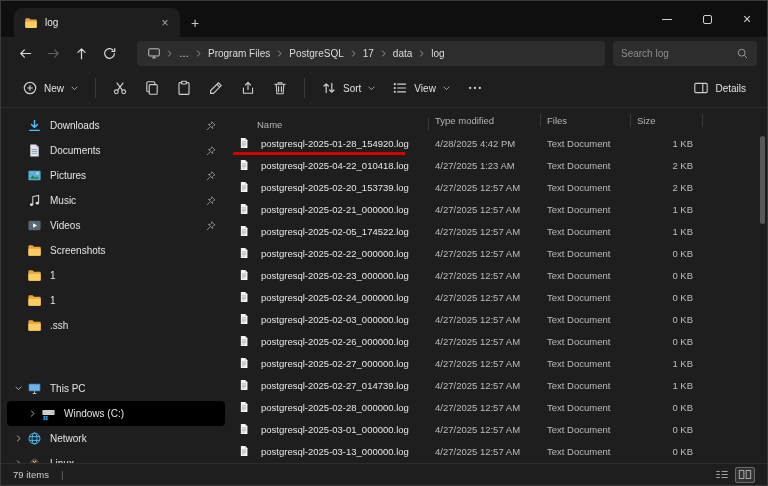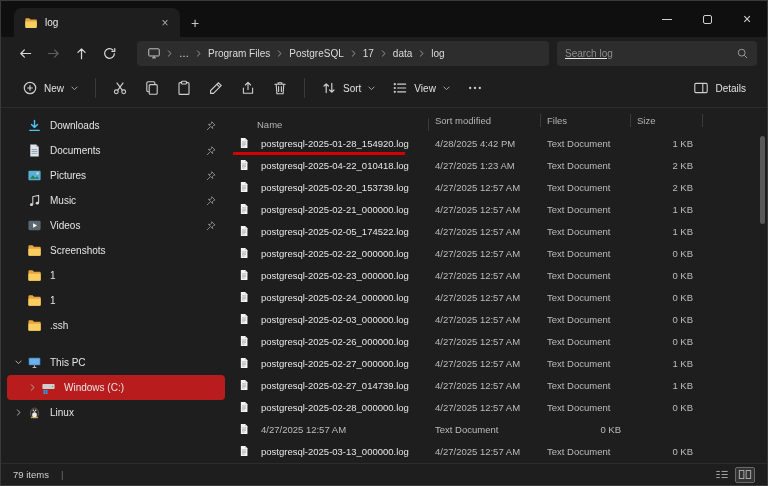--- a/index.html
+++ b/index.html
@@ -23,21 +23,21 @@
   
   .navbar { position:absolute; top:36px; left:0; right:0; height:32px; display:flex; align-items:center; padding:0 10px; background:#1e1e1e; }
   .nav-btn { width:28px; height:26px; display:flex; align-items:center; justify-content:center; color:#d8d8d8; border-radius:4px; }
   .nav-btn.disabled { color:#5f5f5f; }
   .nav-btn svg, .tb-icon svg, .chev-sm svg, .crumb-sep svg, .crumb-icon svg, .s-ic svg, .tab-folder svg, .sicon svg, .ficon svg, .pin svg, .chev svg, .stoggle svg { width:100%; height:100%; display:block; }
   .nav-ic { width:15px; height:15px; display:inline-flex; }
   .breadcrumb { flex:1; height:25px; background:#2d2d2d; border-radius:4px; margin:0 8px 0 14px; display:flex; align-items:center; padding:0 6px; font-size:10px; color:#dcdcdc; min-width:0; overflow:hidden; }
   .crumb-icon { width:14px; height:14px; display:inline-flex; color:#c8c8c8; margin:0 4px; }
   .crumb { padding:0 5px; white-space:nowrap; border-radius:3px; }
   .crumb-sep { width:9px; height:9px; display:inline-flex; color:#9a9a9a; flex:none; }
-  .searchbox { width:200px; height:25px; background:#2d2d2d; border-radius:4px; display:flex; align-items:center; padding:0 8px; gap:11px;text-decoration:underline; }
+  .searchbox { width:144px; height:25px; background:#2d2d2d; border-radius:4px; display:flex; align-items:center; padding:0 8px; gap:11px; }
   .searchbox input { flex:1; min-width:0; background:transparent; border:none; outline:none; color:#cfcfcf; font-size:10px; font-family:inherit; }
   .searchbox input::placeholder { color:#8f8f8f; }
   .s-ic { width:13px; height:13px; display:inline-flex; color:#9a9a9a; }
 
   
   .toolbar { position:absolute; top:68px; left:0; right:0; height:39px; display:flex; align-items:center; padding:0 14px; gap:2px; border-bottom:1px solid #2d2d2d; background:#1e1e1e; }
   .tb-btn { display:flex; align-items:center; gap:6px; padding:5px 7px; border-radius:4px; color:#e0e0e0; font-size:10px; white-space:nowrap; }
   .tb-icon { width:16px; height:16px; display:inline-flex; color:#cfcfcf; }
   .chev-sm { width:9px; height:9px; display:inline-flex; color:#a8a8a8; }
   .tb-sep { width:1px; height:20px; background:#3a3a3a; margin:0 7px; flex:none; }
@@ -46,22 +46,22 @@
   
   .content { position:absolute; top:108px; left:0; right:0; bottom:22px; display:flex; overflow:hidden; }
   .sidebar { width:228px; flex:none; padding:4px 4px 0 6px; overflow:hidden; }
   .side-item { height:25px; display:flex; align-items:center; border-radius:4px; padding:0 8px 0 4px; font-size:10px; color:#e4e4e4; }
   .side-item .chev { width:14px; height:9px; display:inline-flex; justify-content:center; color:#b0b0b0; flex:none; }
   .side-item .chev svg { width:9px; height:9px; }
   .side-item .sicon { width:15px; height:15px; margin:0 8px 0 2px; display:inline-flex; flex:none; }
   .side-item .slabel { flex:1; white-space:nowrap; overflow:hidden; }
   .side-item .pin { width:12px; height:12px; color:#9a9a9a; display:none; flex:none; }
   .side-item.pinned .pin { display:inline-flex; }
-  .side-item.selected { background:#b91c1c; }
-  .side-item.gap { margin-top:12px; }
+  .side-item.selected { background:#000000; }
+  .side-item.gap { margin-top:38px; }
   .side-item.indent { padding-left:18px; }
 
   .filearea { flex:1; position:relative; padding-left:4px; min-width:0; }
   .list-header { height:23px; display:grid; grid-template-columns:196px 112px 90px 72px; align-items:center; font-size:9.5px; color:#b4b4b4; }
   .hcell { padding:0 6px; border-right:1px solid #3a3a3a; height:13px; line-height:13px; white-space:nowrap; }
   .hcell.first { padding-left:24px;margin-top:8px; }
   .file-list { position:relative; }
   .frow { height:22px; display:grid; grid-template-columns:22px 174px 112px 90px 72px; align-items:center; font-size:9.5px; position:relative; border-radius:3px; }
   .ficon { width:12px; height:14px; margin-left:5px; display:inline-flex; }
   .fname { color:#e6e6e6; padding:0 6px; white-space:nowrap; overflow:hidden; }
@@ -473,38 +473,54 @@
     <span class="slabel">Windows (C:)</span>
 
   </div>
         <div class="side-item">
     <span class="chev">
             <svg viewBox="0 0 12 12" fill="none">
               <path d="M4.5 2.5L8 6l-3.5 3.5" stroke="currentColor" stroke-width="1.3" stroke-linecap="round" stroke-linejoin="round"></path>
             </svg>
           </span>
     <span class="sicon">
+            <svg viewBox="0 0 16 16" fill="none" stroke="#4cc2ff" stroke-width="1">
+              <circle cx="8" cy="8" r="5.8"></circle>
+              <ellipse cx="8" cy="8" rx="2.6" ry="5.8"></ellipse>
+              <path d="M2.4 6h11.2M2.4 10h11.2"></path>
+            </svg>
+          </span>
+    <span class="slabel">Network</span>
+
+  </div>
+        <div class="side-item">
+    <span class="chev">
+            <svg viewBox="0 0 12 12" fill="none">
+              <path d="M4.5 2.5L8 6l-3.5 3.5" stroke="currentColor" stroke-width="1.3" stroke-linecap="round" stroke-linejoin="round"></path>
+            </svg>
+          </span>
+    <span class="sicon">
             <svg viewBox="0 0 16 16">
               <ellipse cx="8" cy="8.8" rx="4.4" ry="5.6" fill="#2b2b2b" stroke="#777" stroke-width="0.6"></ellipse>
               <ellipse cx="8" cy="10.6" rx="2.5" ry="3" fill="#e9e9e9"></ellipse>
               <circle cx="6.7" cy="5.6" r="0.7" fill="#fff"></circle>
               <circle cx="9.3" cy="5.6" r="0.7" fill="#fff"></circle>
               <path d="M6.9 7l1.1 1 1.1-1-1.1-.8z" fill="#f3a73c"></path>
               <path d="M4.6 13.6l2-.5M11.4 13.6l-2-.5" stroke="#f3a73c" stroke-width="1.2" stroke-linecap="round"></path>
             </svg>
           </span>
     <span class="slabel">Linux</span>
 
   </div>
       </div>
 
     <div class="filearea">
       <div class="list-header">
         <div class="hcell first">Name</div>
-        <div class="hcell">Sort modified</div>
+        <div class="hcell">Type modified</div>
         <div class="hcell">Files</div>
         <div class="hcell">Size</div>
       </div>
       <div class="file-list">
           <div class="frow">
     <span class="ficon">
               <svg viewBox="0 0 16 16">
                 <path d="M3.8 1.2h5.8l3 3v10.6H3.8z" fill="#f5f5f5"></path>
                 <path d="M9.6 1.2v3h3z" fill="#c4c4c4"></path>
                 <path d="M5.2 6.4h5.6M5.2 8.3h5.6M5.2 10.2h5.6M5.2 12.1h3.8" stroke="#9aa0a6" stroke-width="0.9"></path>
@@ -685,20 +701,21 @@
 
   </div>
           <div class="frow">
     <span class="ficon">
               <svg viewBox="0 0 16 16">
                 <path d="M3.8 1.2h5.8l3 3v10.6H3.8z" fill="#f5f5f5"></path>
                 <path d="M9.6 1.2v3h3z" fill="#c4c4c4"></path>
                 <path d="M5.2 6.4h5.6M5.2 8.3h5.6M5.2 10.2h5.6M5.2 12.1h3.8" stroke="#9aa0a6" stroke-width="0.9"></path>
               </svg>
             </span>
+    <span class="fname">postgresql-2025-03-01_000000.log</span>
     <span class="fdate">4/27/2025 12:57 AM</span>
     <span class="ftype">Text Document</span>
     <span class="fsize">0 KB</span>
 
   </div>
           <div class="frow">
     <span class="ficon">
               <svg viewBox="0 0 16 16">
                 <path d="M3.8 1.2h5.8l3 3v10.6H3.8z" fill="#f5f5f5"></path>
                 <path d="M9.6 1.2v3h3z" fill="#c4c4c4"></path>

